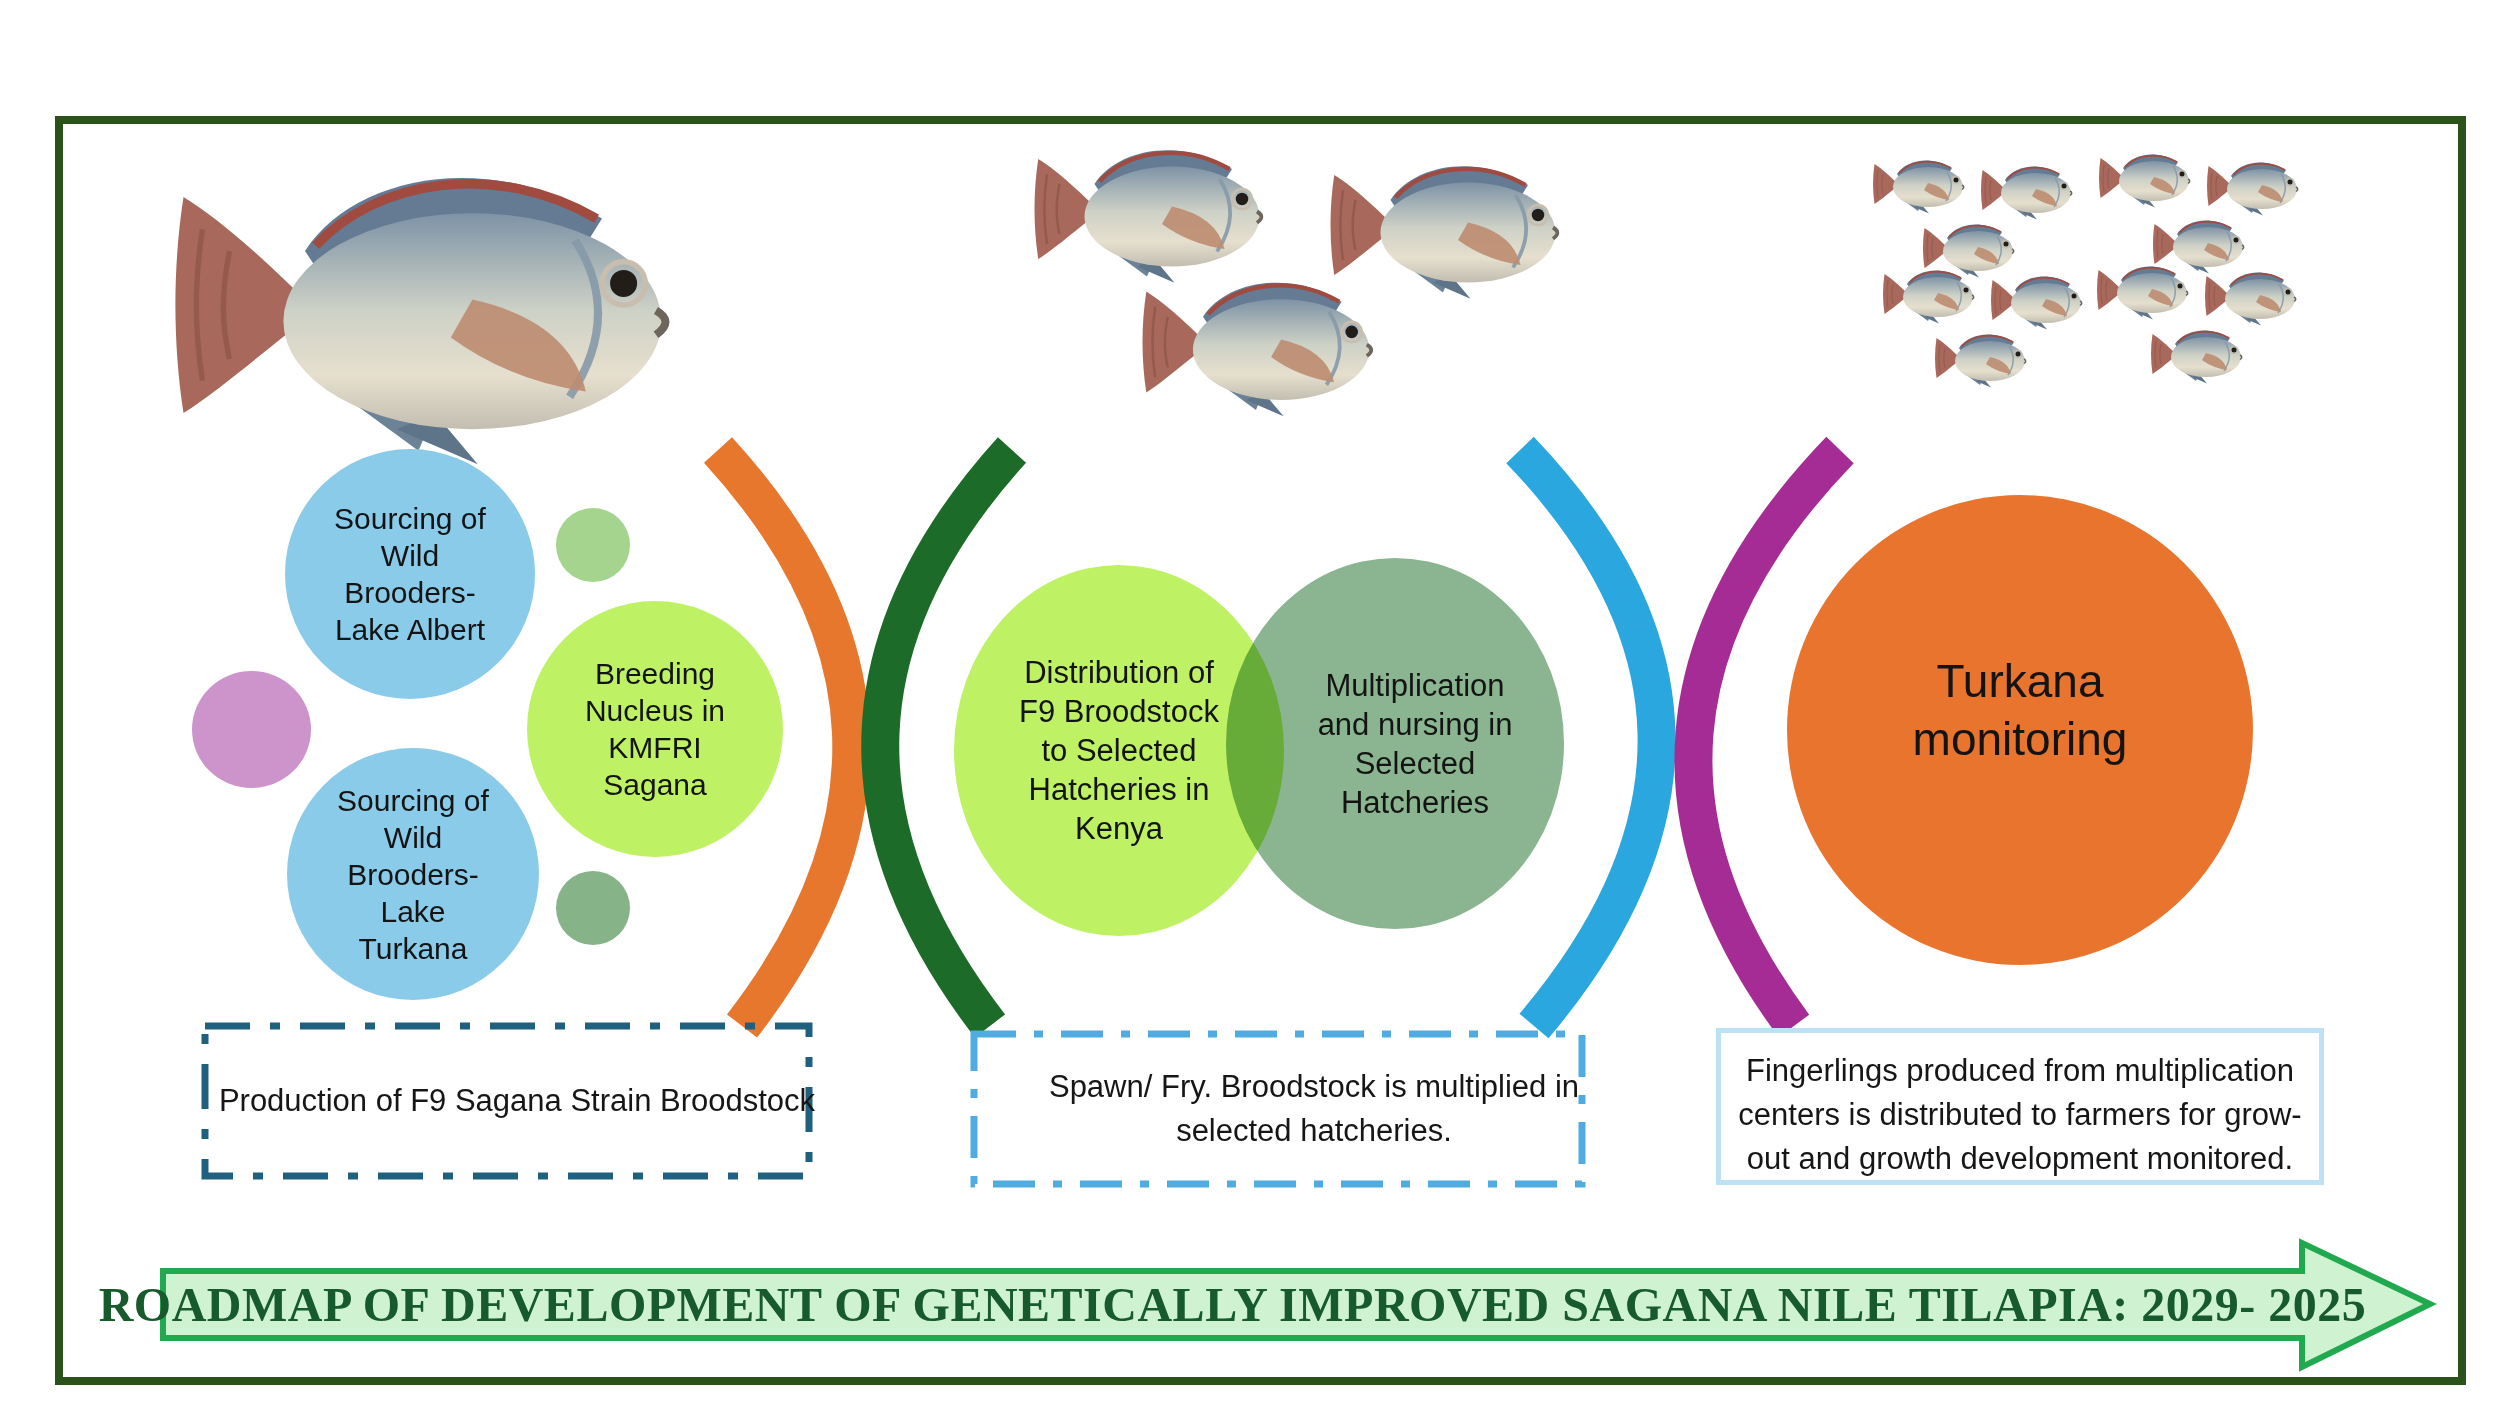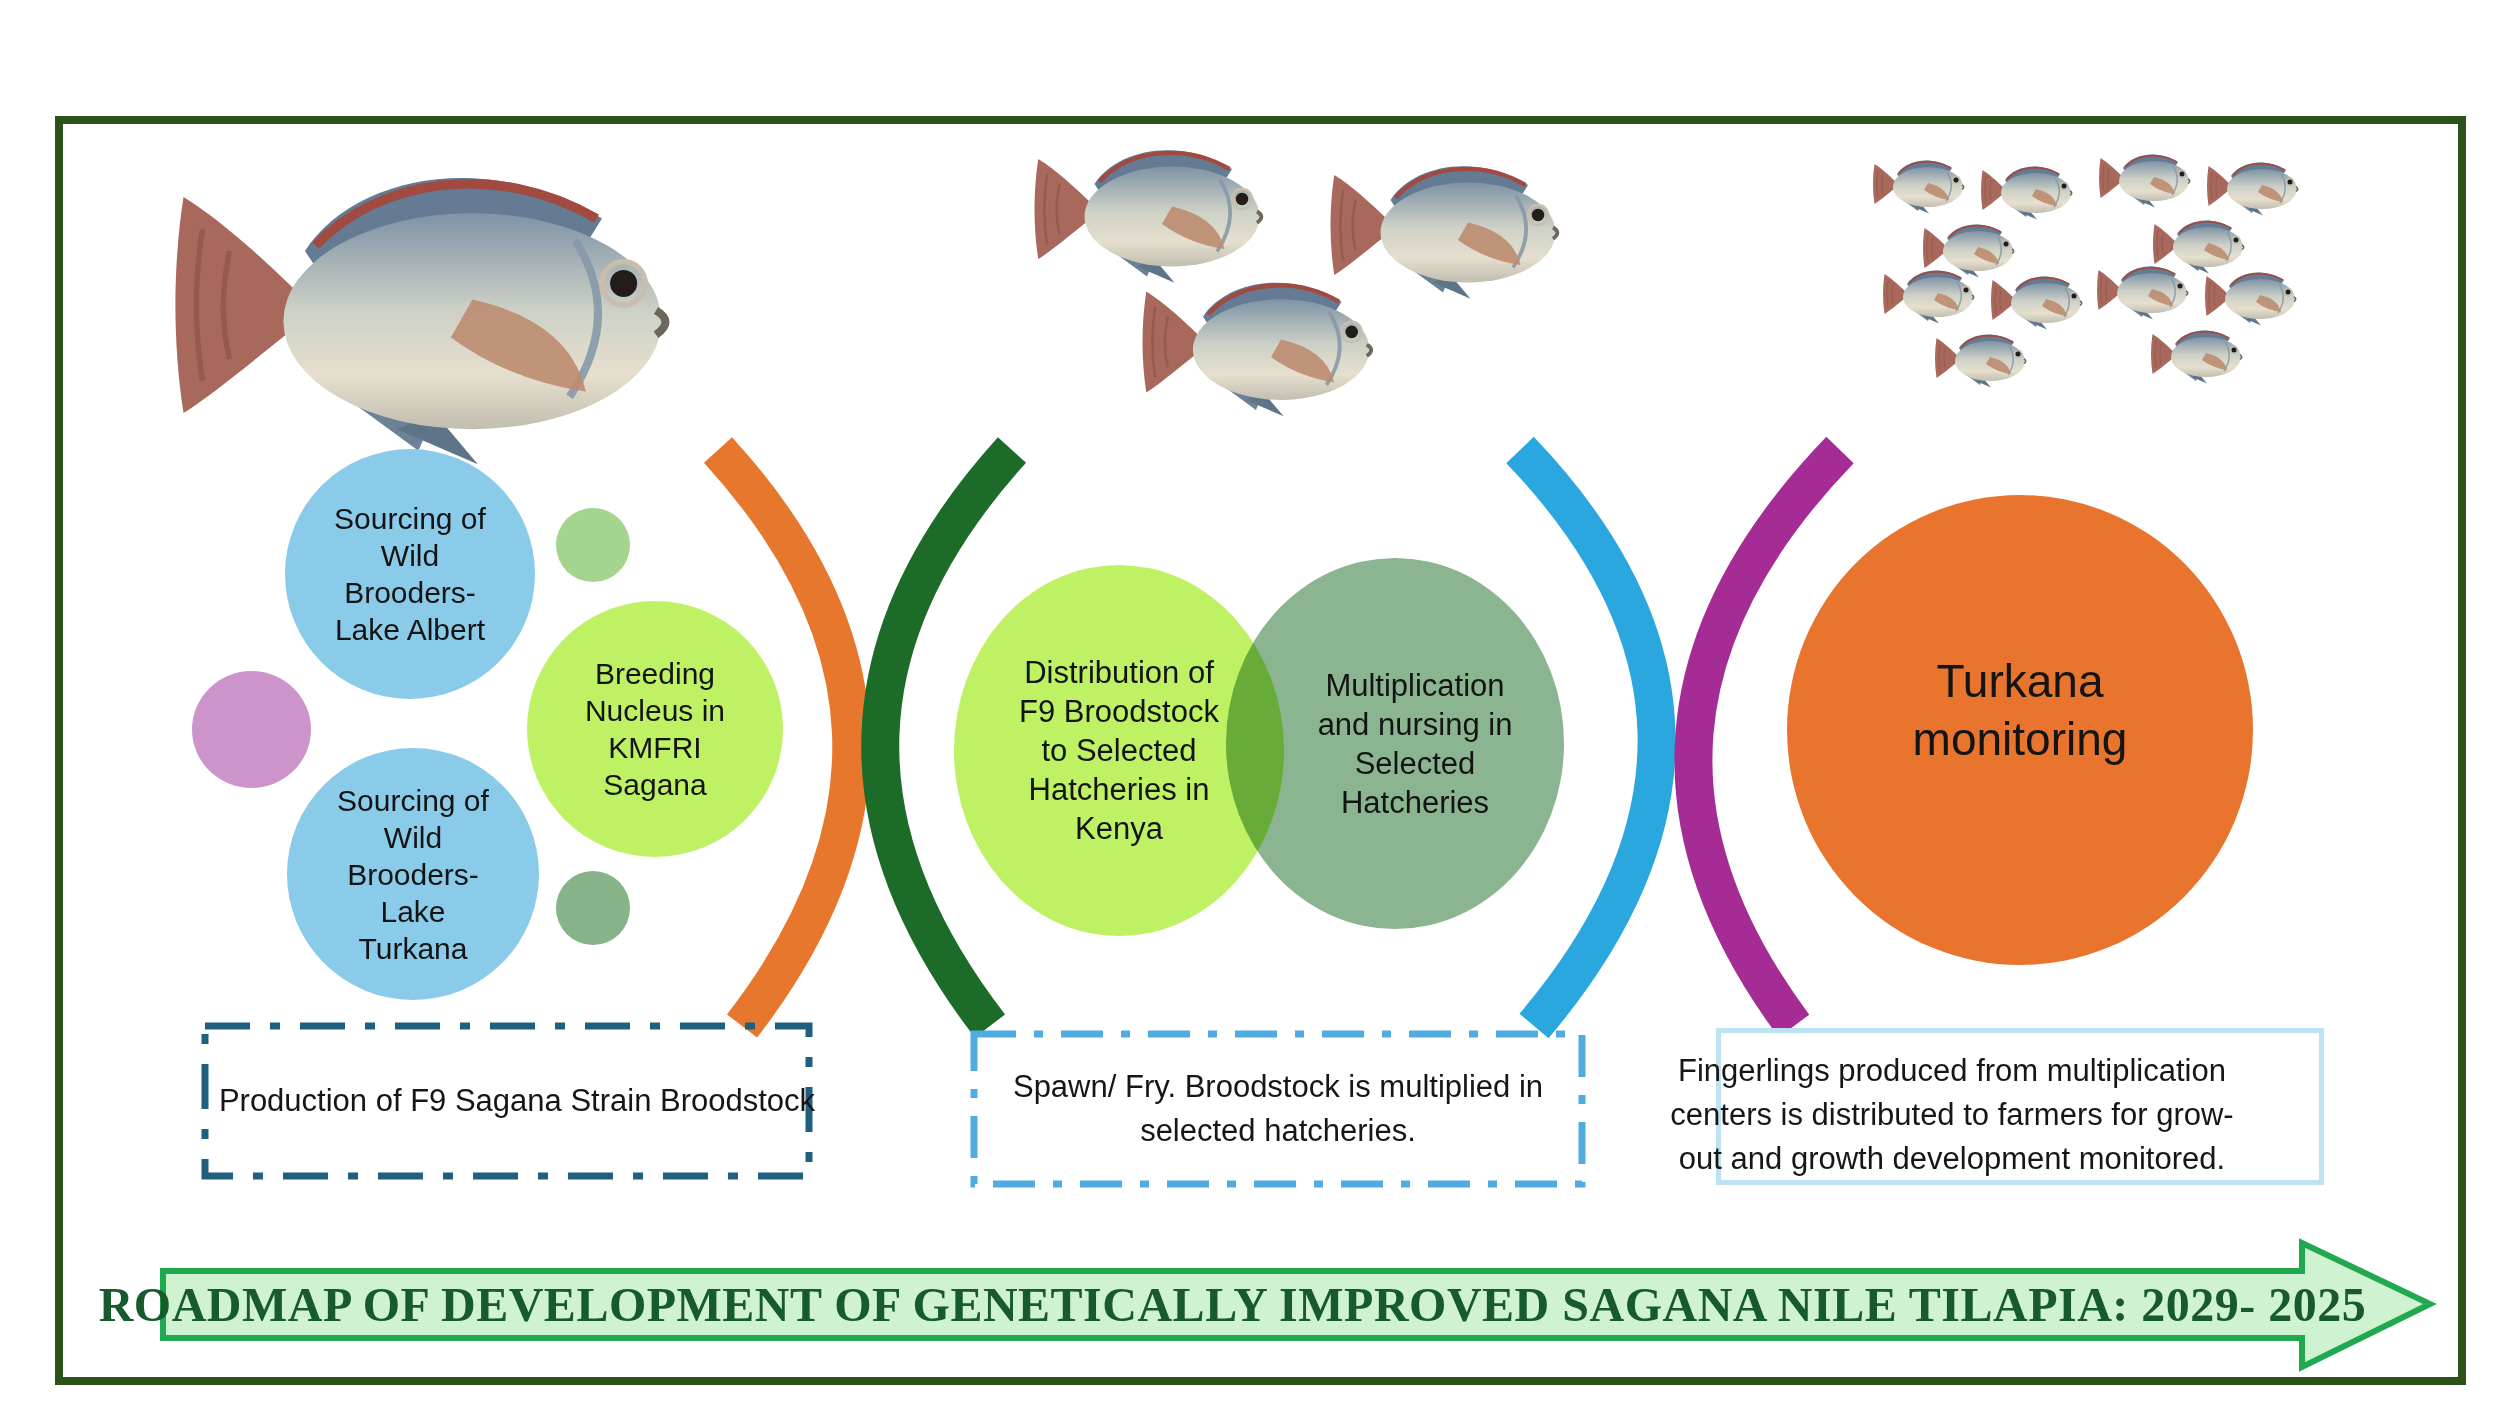--- a/index.html
+++ b/index.html
@@ -181,25 +181,25 @@
     <rect x="205" y="988" width="604" height="150" fill="none" stroke="#20607F" stroke-width="7" stroke-dasharray="45 20 10 20"></rect>
     <rect x="974" y="996" width="608" height="150" fill="none" stroke="#4FABE0" stroke-width="7" stroke-dasharray="42 18 9 18"></rect>
     <path d="M163,1233 H2302 V1205 L2430,1266 L2302,1329 V1300 H163 Z" fill="#CFF3D0" stroke="#21A94F" stroke-width="6"></path>
   </svg>
 
   <div class="box3"></div>
 
   <div class="boxlabel" style="left:215px;top:988px;width:604px;height:150px">
     <span class="preline">Production of F9 Sagana Strain Broodstock</span>
   </div>
-  <div class="boxlabel" style="left:974px;top:996px;width:608px;height:150px">
+  <div class="boxlabel" style="left:1010px;top:996px;width:608px;height:150px">
     <span class="preline">Spawn/ Fry. Broodstock is multiplied in
 selected hatcheries.</span>
   </div>
-  <div class="boxlabel" style="left:1648px;top:990px;width:608px;height:174px">
+  <div class="boxlabel" style="left:1716px;top:990px;width:608px;height:174px">
     <span class="preline">Fingerlings produced from multiplication
 centers is distributed to farmers for grow-
 out and growth development monitored.</span>
   </div>
 
   <div class="banner-label">ROADMAP OF DEVELOPMENT OF GENETICALLY IMPROVED SAGANA NILE TILAPIA: 2029- 2025</div>
 
 </div>
 
 </body></html>

